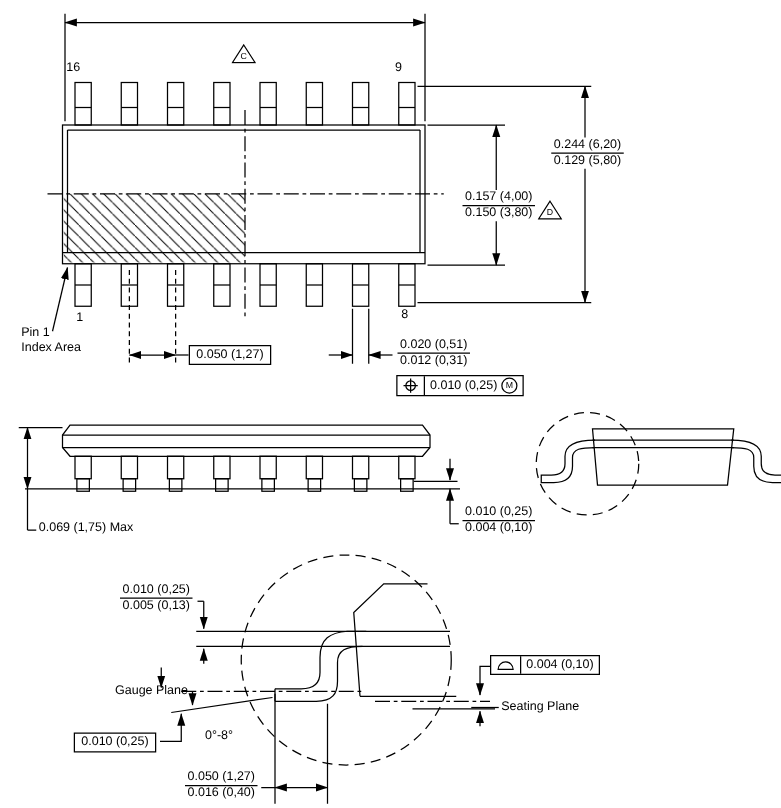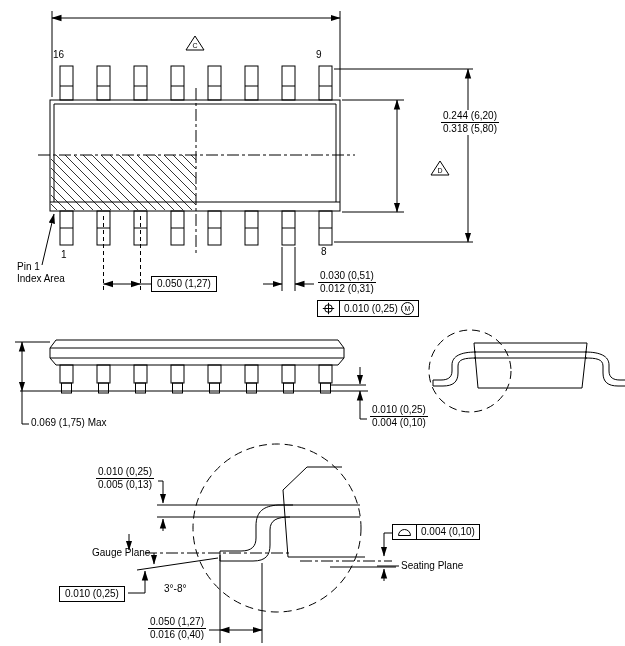--- a/index.html
+++ b/index.html
@@ -188,39 +188,43 @@
     <span class="tl">C</span>
   </div>
 
   <div class="lbl" style="left:53px;top:49px;">16</div>
   <div class="lbl" style="left:316px;top:49px;">9</div>
   <div class="lbl" style="left:61px;top:249px;">1</div>
   <div class="lbl" style="left:321px;top:246px;">8</div>
 
   <div class="frac bgw" style="left:432px;top:110px;width:72px;">
     <span class="ft">0.244 (6,20)</span>
-    <span class="fb">0.318 (5,80)</span>
-  </div>
-
+    <span class="fb">0.129 (5,80)</span>
+  </div>
+
+  <div class="frac bgw" style="left:361px;top:152px;width:72px;">
+    <span class="ft">0.157 (4,00)</span>
+    <span class="fb">0.150 (3,80)</span>
+  </div>
   <div class="tri" style="left:430px;top:160px;">
     <svg width="20" height="16">
         <path d="M10,1 L19,15 L1,15 Z" fill="none" stroke="#000"></path>
       </svg>
     <span class="tl">D</span>
   </div>
 
   <div class="lbl twoline" style="left:17px;top:261px;">
     <span>Pin 1</span>
     <span>Index Area</span>
   </div>
 
   <div class="dimbox" style="left:151px;top:276px;">0.050 (1,27)</div>
 
   <div class="frac left" style="left:318px;top:270px;">
-    <span class="ft">0.030 (0,51)</span>
+    <span class="ft">0.020 (0,51)</span>
     <span class="fb">0.012 (0,31)</span>
   </div>
 
   <div class="fcf" style="left:317px;top:300px;">
     <span class="cell">
       <svg width="13" height="13" stroke="#000" fill="none">
         <circle cx="6.5" cy="6.5" r="3.8"></circle>
           <path d="M6.5,0.8 V12.2 M0.8,6.5 H12.2"></path>
       </svg>
     </span>
@@ -239,21 +243,21 @@
 
   <div class="frac" style="left:92px;top:466px;width:66px;">
     <span class="ft">0.010 (0,25)</span>
     <span class="fb">0.005 (0,13)</span>
   </div>
 
   <div class="lbl" style="left:66px;top:547px;margin-left:26px;">Gauge Plane</div>
 
   <div class="dimbox" style="left:59px;top:586px;">0.010 (0,25)</div>
 
-  <div class="lbl" style="left:164px;top:583px;">3°-8°</div>
+  <div class="lbl" style="left:164px;top:583px;">0°-8°</div>
 
   <div class="frac" style="left:145px;top:616px;width:64px;">
     <span class="ft">0.050 (1,27)</span>
     <span class="fb">0.016 (0,40)</span>
   </div>
 
   <div class="fcf" style="left:392px;top:524px;">
     <span class="cell">
       <svg width="15" height="10" stroke="#000" fill="none">
         <path d="M1.5,8.5 A6,6 0 0 1 13.5,8.5 Z"></path>

